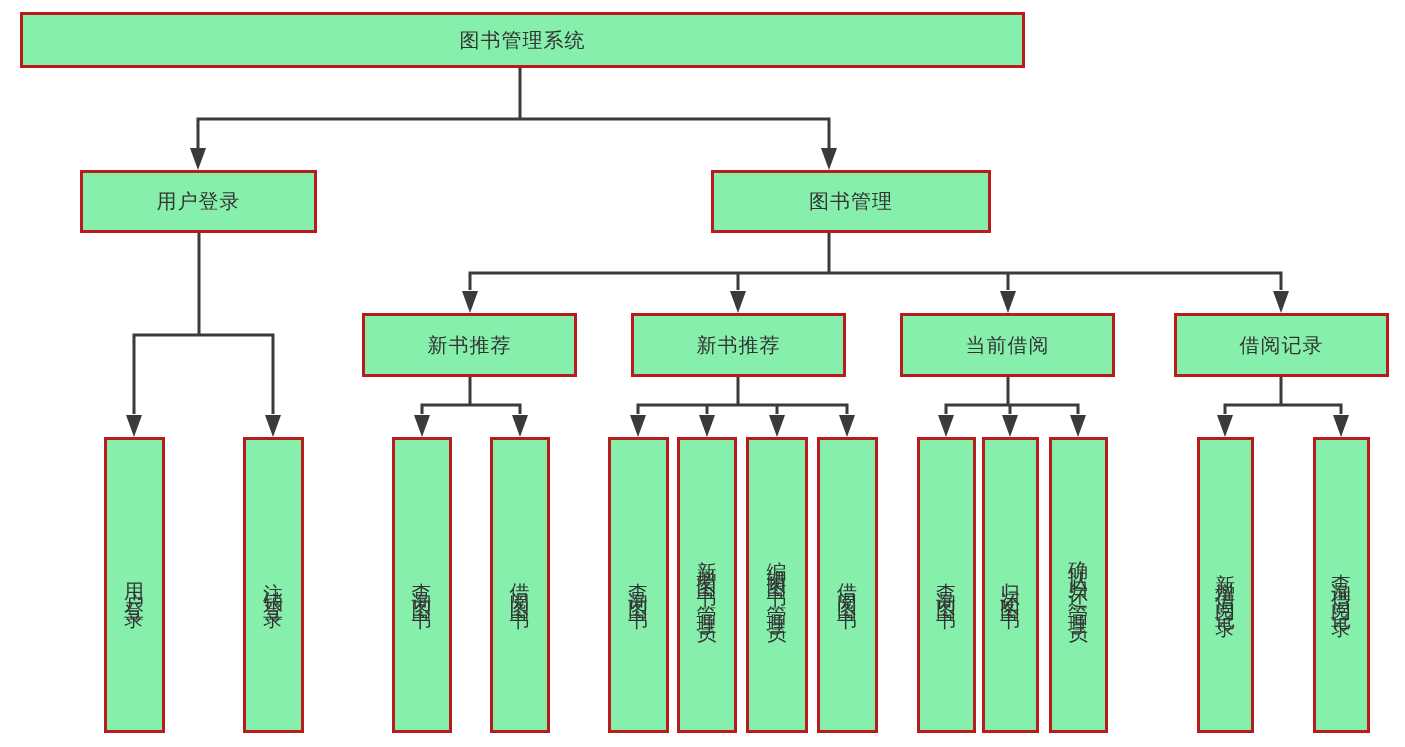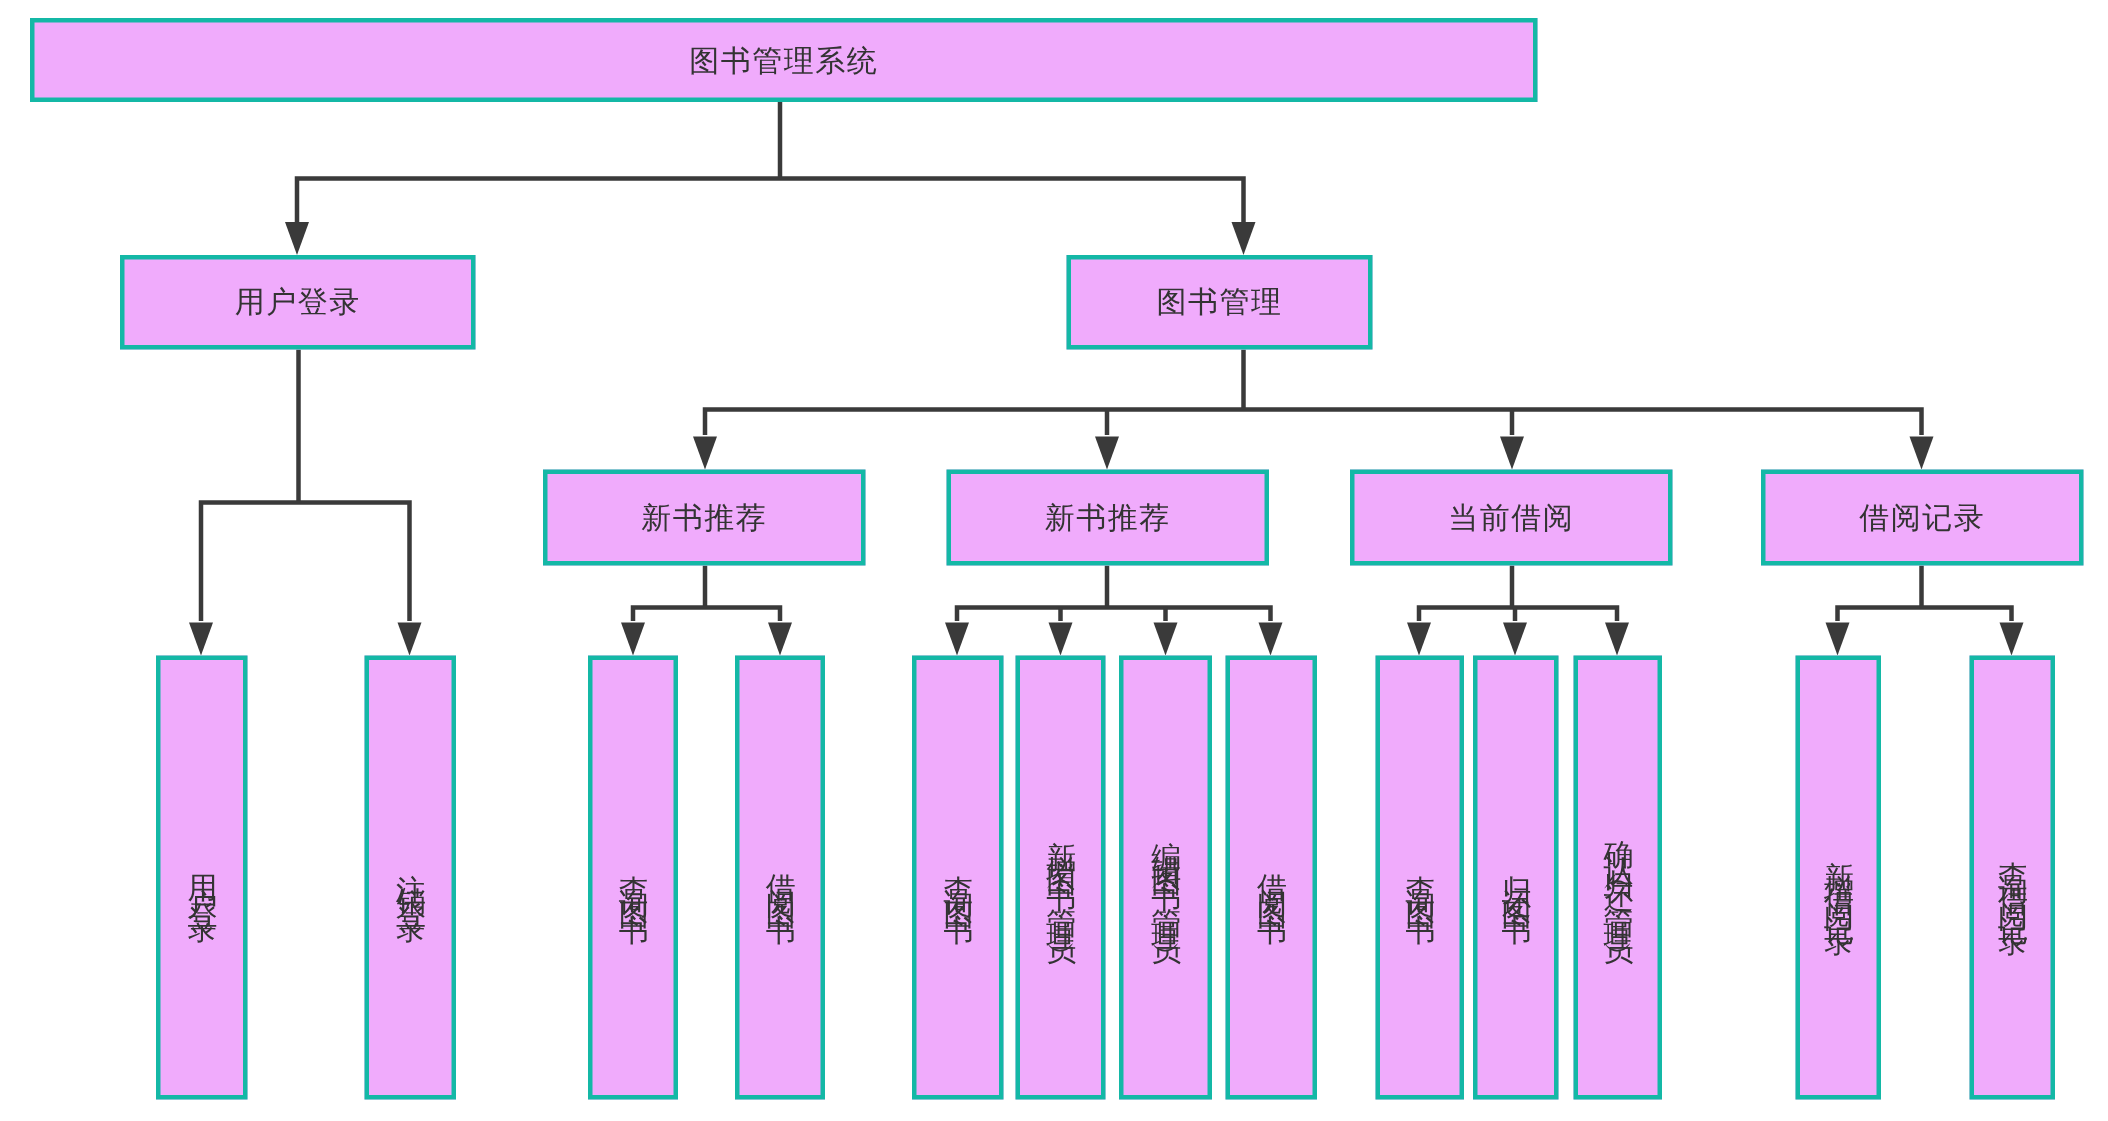--- a/index.html
+++ b/index.html
@@ -13,22 +13,22 @@
   }
   .connectors {
     position: absolute;
     left: 0; top: 0;
     width: 1405px; height: 747px;
     pointer-events: none;
   }
   .node {
     position: absolute;
     box-sizing: border-box;
-    border: 3px solid #14b8a6;
-    background: #f0abfc;
+    border: 3px solid #b91c1c;
+    background: #86efac;
     display: flex;
     align-items: center;
     justify-content: center;
     color: #333333;
     font-size: 20px;
   }
   .h-node span {
     letter-spacing: 1px;
     white-space: nowrap;
   }
@@ -109,21 +109,21 @@
     </g>
   </svg>
 
   <div class="node h-node" style="left:20px; top:12px; width:1005px; height:56px;">
     <span>图书管理系统</span>
   </div>
 
   <div class="node h-node" style="left:80px; top:170px; width:237px; height:63px;">
     <span>用户登录</span>
   </div>
-  <div class="node h-node" style="left:711px; top:170px; width:204px; height:63px;">
+  <div class="node h-node" style="left:711px; top:170px; width:280px; height:63px;">
     <span>图书管理</span>
   </div>
 
   <div class="node h-node" style="left:362px; top:313px; width:215px; height:64px;">
     <span>新书推荐</span>
   </div>
   <div class="node h-node" style="left:631px; top:313px; width:215px; height:64px;">
     <span>新书推荐</span>
   </div>
   <div class="node h-node" style="left:1174px; top:313px; width:215px; height:64px;">

